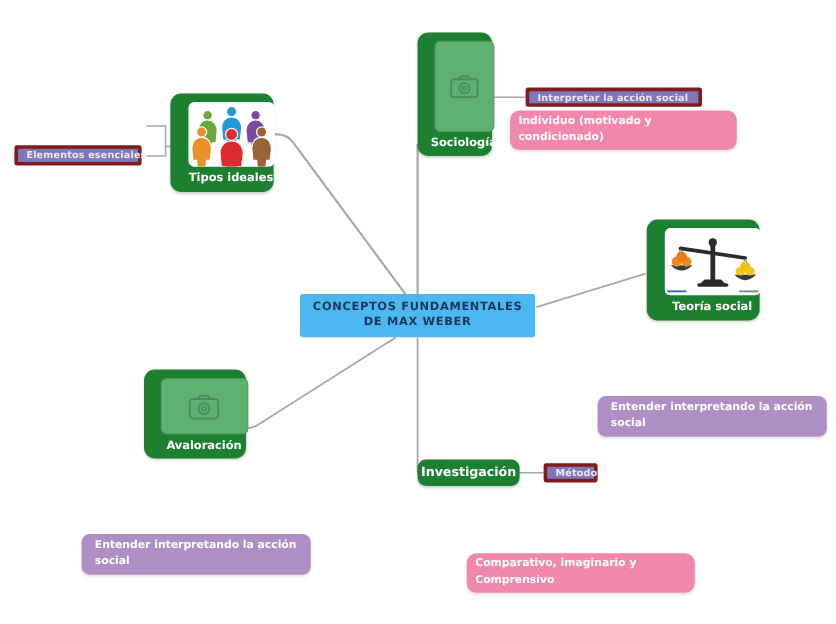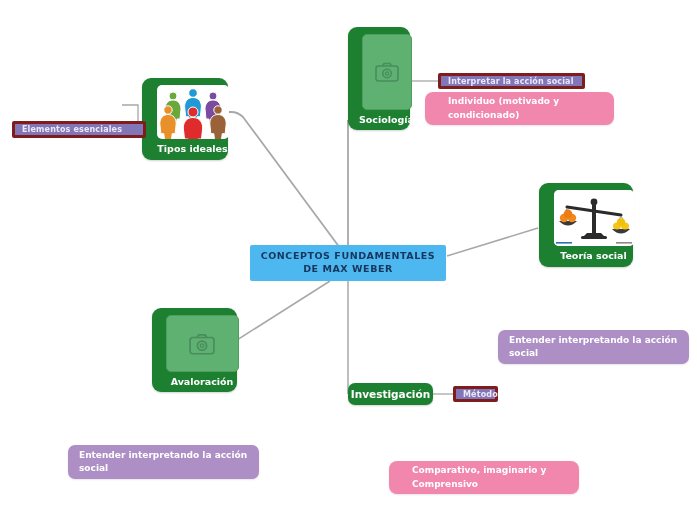--- a/index.html
+++ b/index.html
@@ -125,21 +125,21 @@
   }
 
   
   .pink-note {
     background: #f287ad;
     color: #ffffff;
     font-size: 9px;
     font-weight: bold;
     line-height: 1.45;
     border-radius: 8px;
-    padding: 7px 23px;
+    padding: 7px 7px;
     display: flex;
     align-items: center;
     box-shadow: 0 1px 2px rgba(0,0,0,0.1);
   }
 
   .cam-icon { display:block; }
 </style>
 </head>
 <body>
 
@@ -203,21 +203,21 @@
           </g>
 
           <path d="M6 30 L18 22 M24 22 L30 30 M42 30 L50 22 M56 22 L66 30" stroke="#ffffff" stroke-width="1.6" fill="none" opacity="0.0"></path>
         </g>
       </svg>
     </div>
     <div class="pic-label">Tipos ideales</div>
   </div>
 
 
-  <div class="node purple-tag" style="left:12px; top:121px; width:134px; height:17px;">
+  <div class="node purple-tag" style="left:12px; top:121px; width:106px; height:17px;">
     <span>Elementos esenciales</span>
   </div>
 
   <div class="node pic-node" style="left:348px; top:27px; width:62px; height:103px;">
     <div class="pic-frame placeholder" style="width:48px; height:76px;">
       <svg width="24" height="20" viewBox="0 0 24 20" class="cam-icon">
         <rect x="1" y="4" width="22" height="15" rx="2.5" fill="none" stroke="#4a8d5c" stroke-width="1.6"></rect>
         <path d="M7.5 4 L9 1.5 L15 1.5 L16.5 4" fill="none" stroke="#4a8d5c" stroke-width="1.6"></path>
         <circle cx="12" cy="11.5" r="4.2" fill="none" stroke="#4a8d5c" stroke-width="1.6"></circle>
         <circle cx="12" cy="11.5" r="1.6" fill="none" stroke="#4a8d5c" stroke-width="1.2"></circle>
@@ -264,21 +264,21 @@
         <rect x="62" y="52" width="16" height="1.6" fill="#8a8a8a"></rect>
       </svg>
     </div>
     <div class="pic-label">Teoría social</div>
   </div>
 
   <div class="node lav-note" style="left:498px; top:294px; width:191px; height:34px;">
     <span>Entender interpretando la acción social</span>
   </div>
 
-  <div class="node pic-node" style="left:120px; top:308px; width:85px; height:84px;margin-left:32px;">
+  <div class="node pic-node" style="left:120px; top:308px; width:85px; height:74px;">
     <div class="pic-frame placeholder" style="width:71px; height:58px;">
       <svg width="26" height="22" viewBox="0 0 24 20" class="cam-icon">
         <rect x="1" y="4" width="22" height="15" rx="2.5" fill="none" stroke="#4a8d5c" stroke-width="1.6"></rect>
         <path d="M7.5 4 L9 1.5 L15 1.5 L16.5 4" fill="none" stroke="#4a8d5c" stroke-width="1.6"></path>
         <circle cx="12" cy="11.5" r="4.2" fill="none" stroke="#4a8d5c" stroke-width="1.6"></circle>
         <circle cx="12" cy="11.5" r="1.6" fill="none" stroke="#4a8d5c" stroke-width="1.2"></circle>
       </svg>
     </div>
     <div class="pic-label">Avaloración</div>
   </div>

